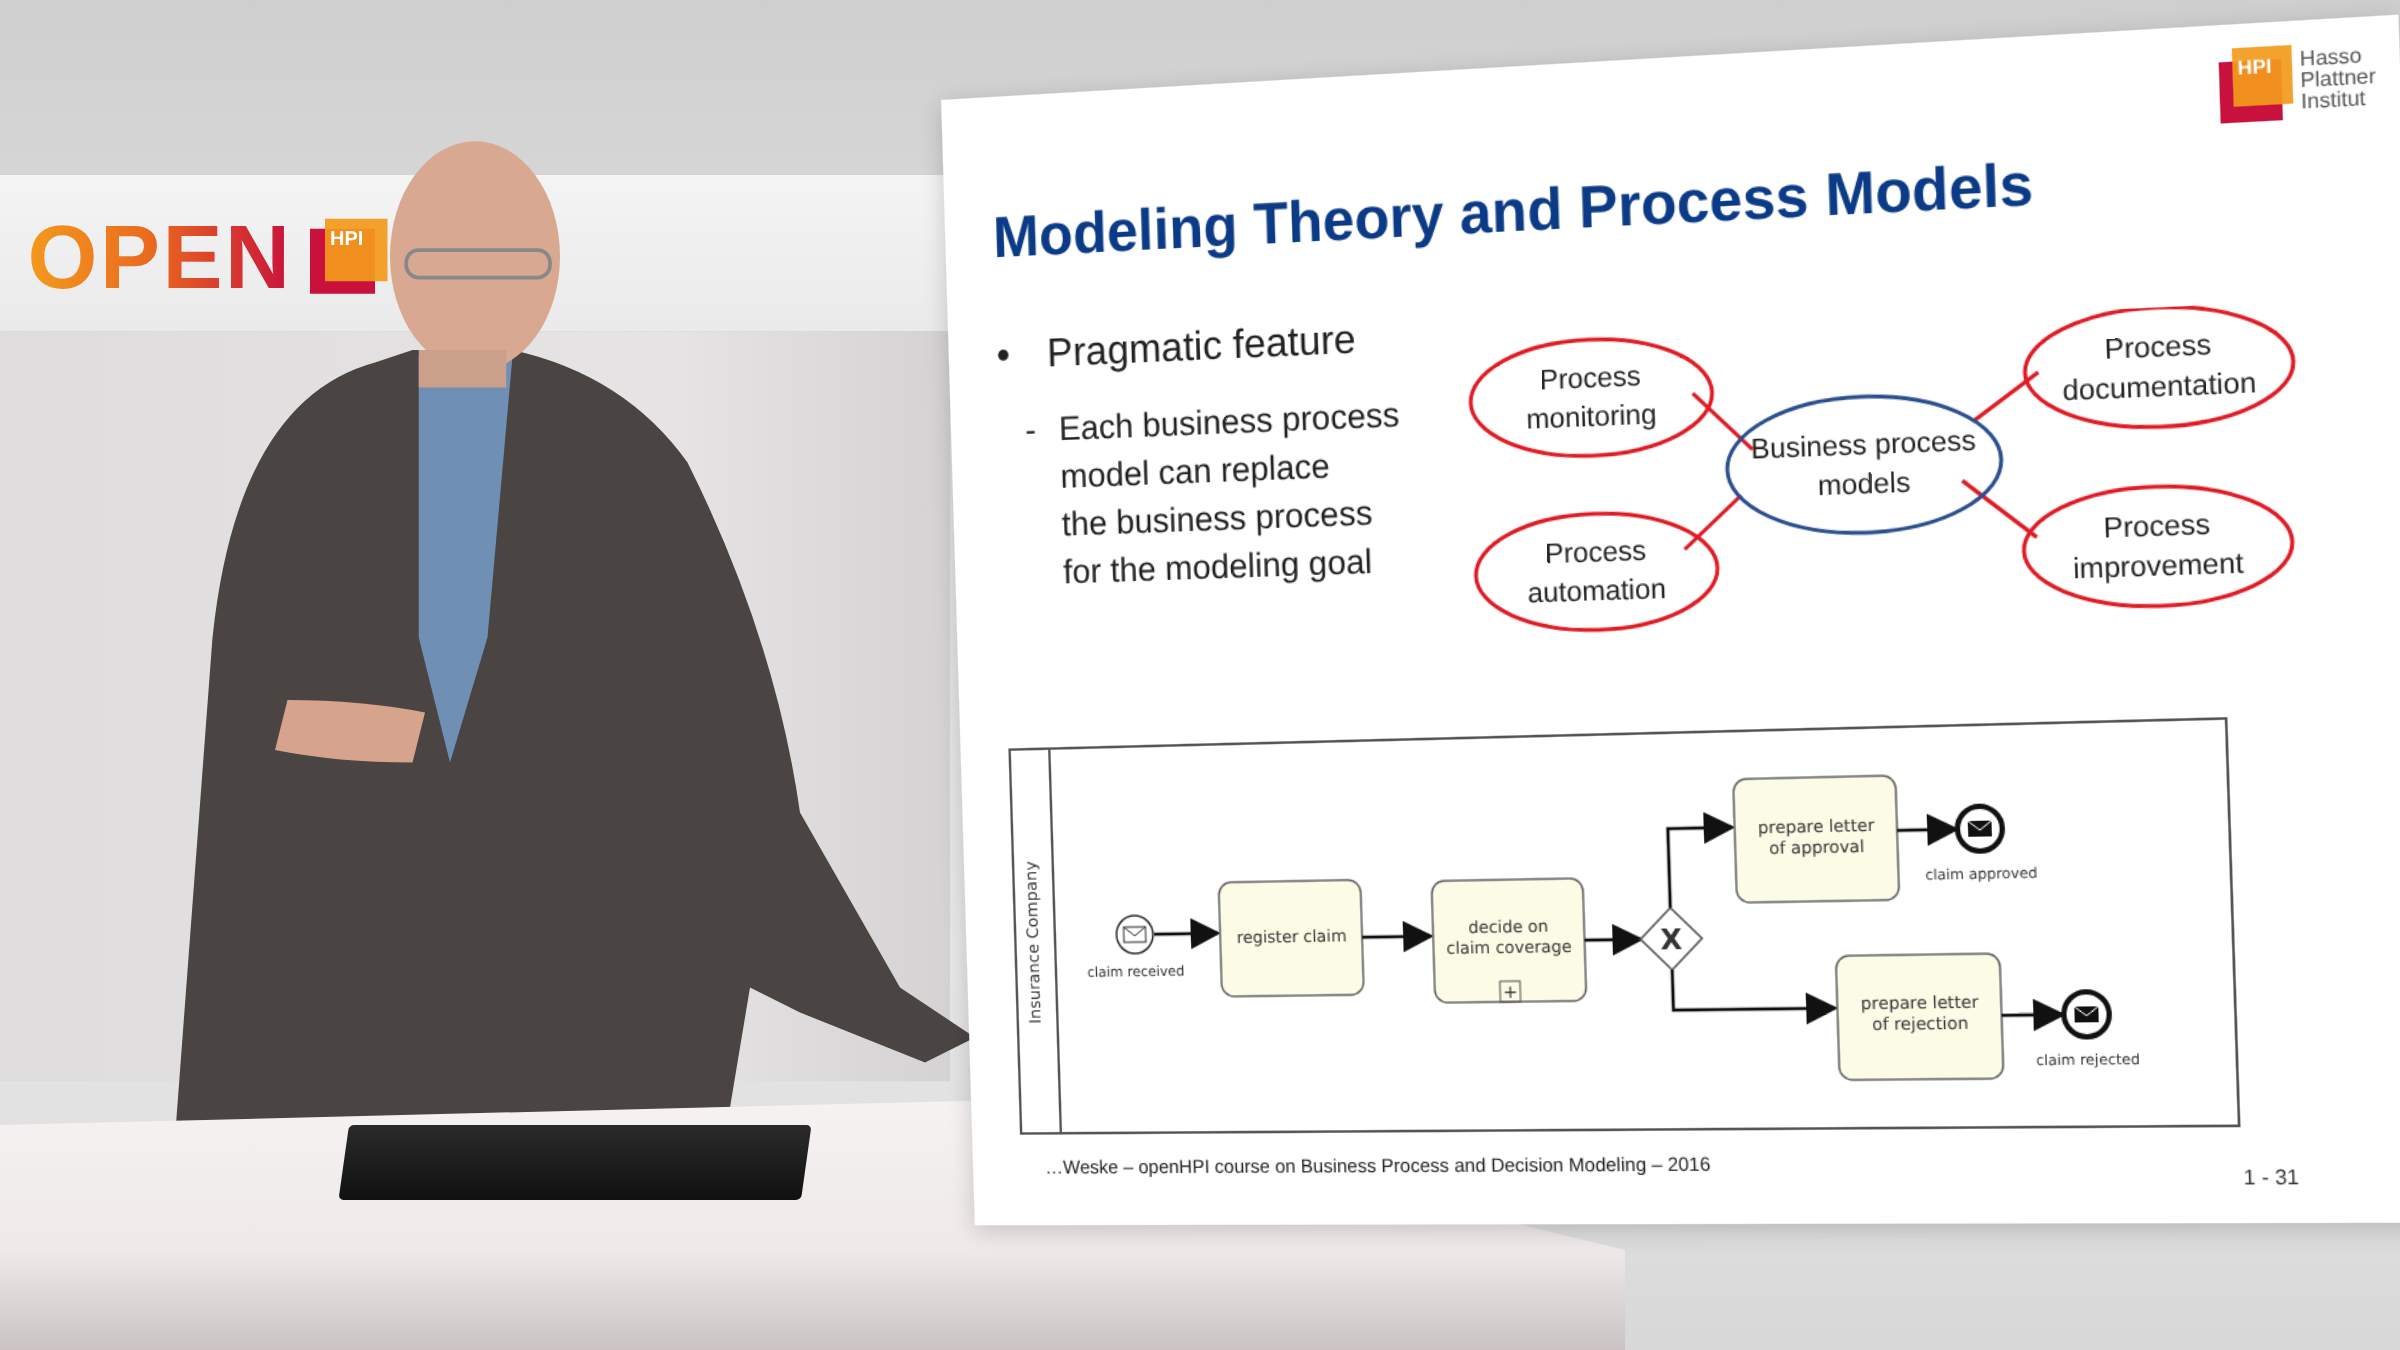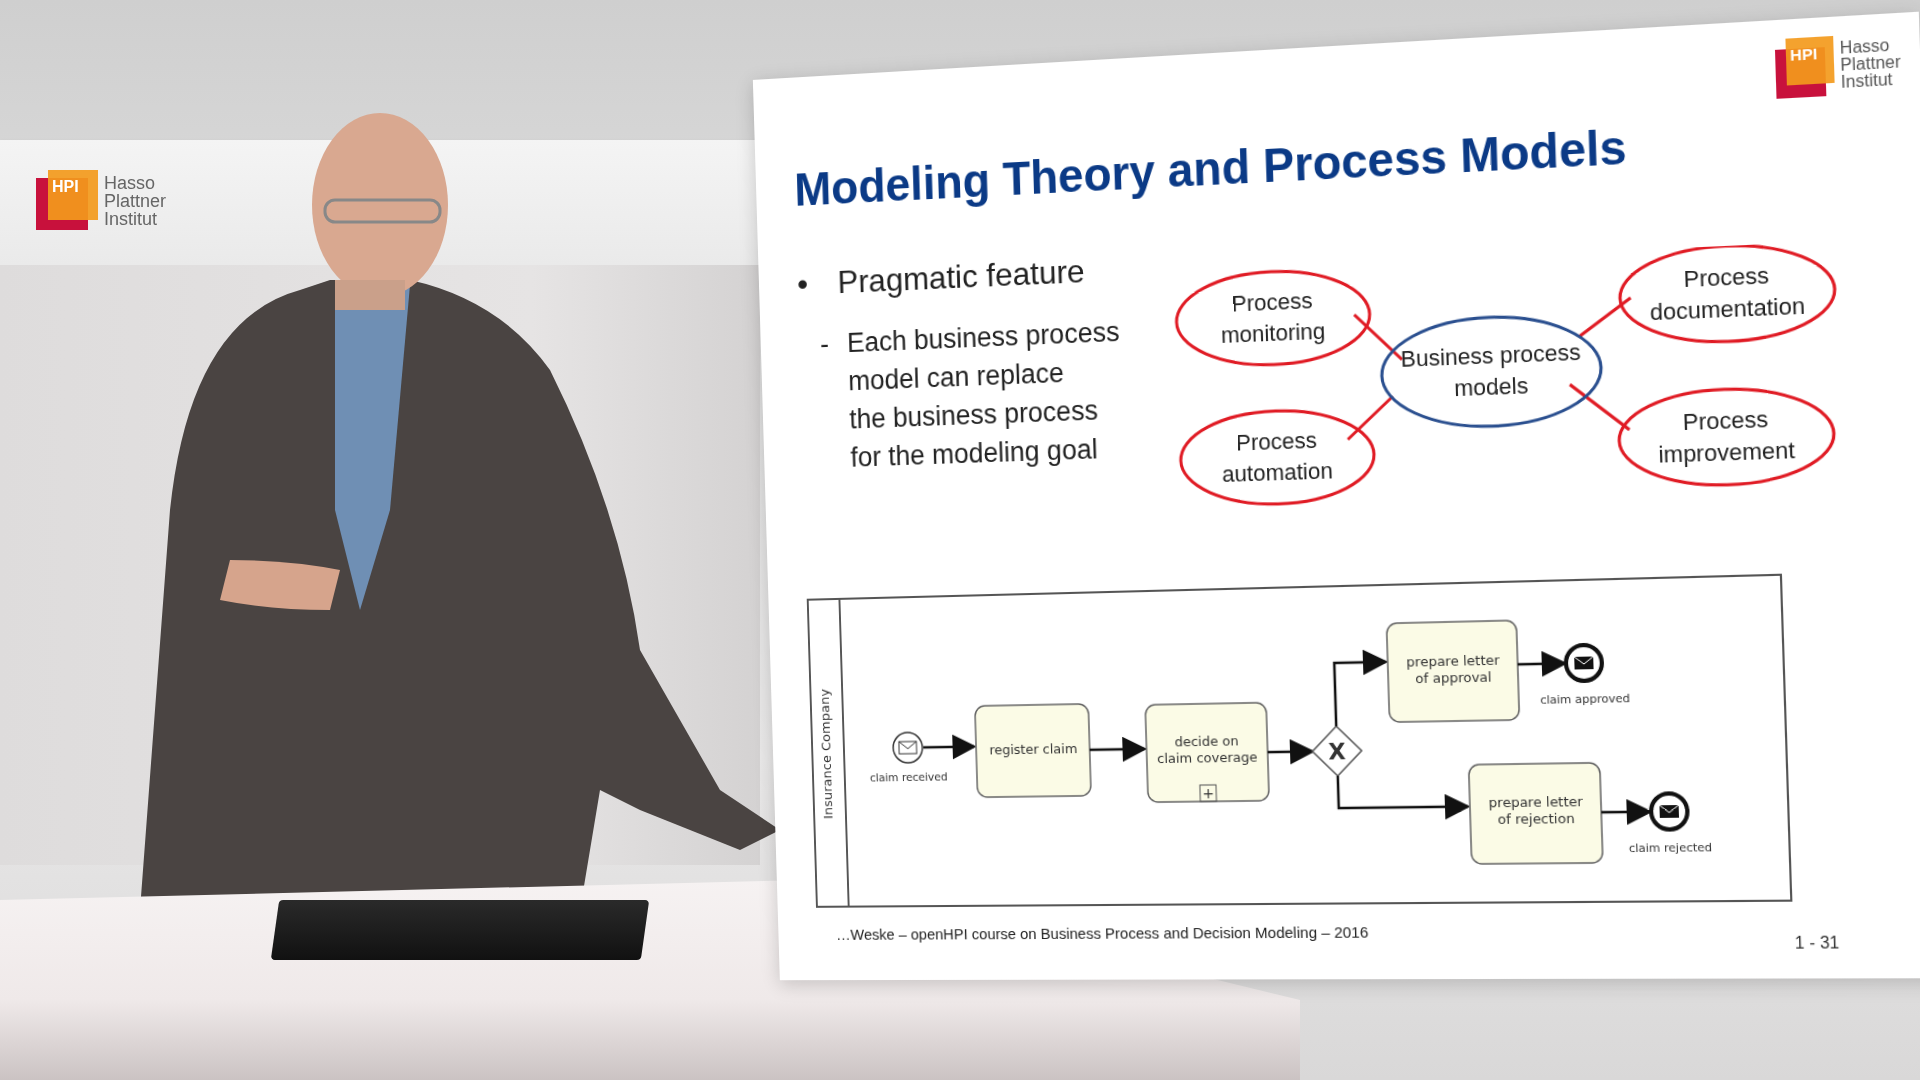--- a/index.html
+++ b/index.html
@@ -68,20 +68,21 @@
   .footer { position:absolute; left:60px; top:846px; font-size:15px; color:#222; }
   .pagenum { position:absolute; right:100px; top:858px; font-size:16px; color:#333; }
 </style>
 </head>
 <body>
 
 <div class="studio-band"></div>
 <div class="studio-lower"></div>
 
 <div class="open-logo">
+  <span class="open-word">OPEN</span>
   <div class="hpi-mark">
     <div class="sq1"></div>
       <div class="sq2"></div>
     <span class="txt">HPI</span>
   </div>
   <div class="hpi-words">
     <div>Hasso</div>
     <div>Plattner</div>
     <div>Institut</div>
   </div>

